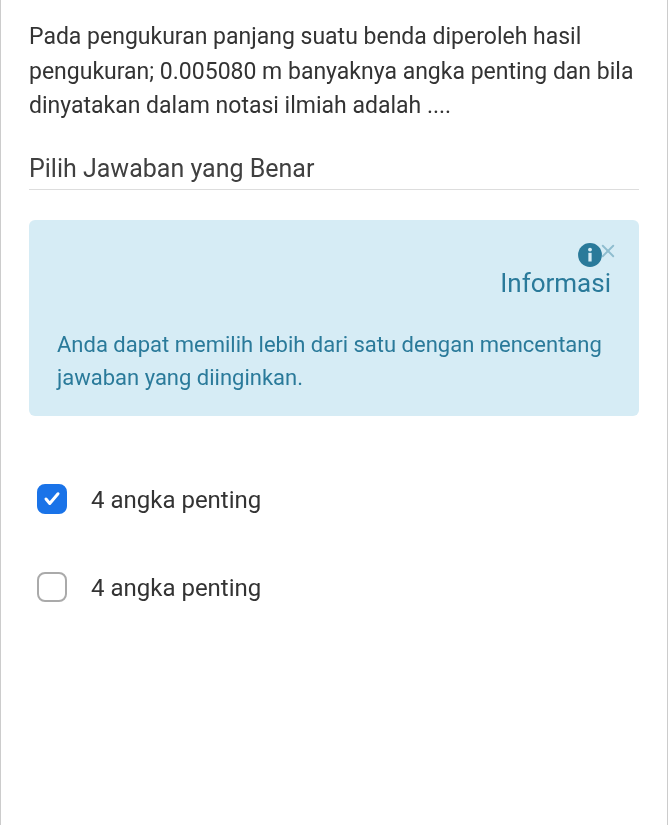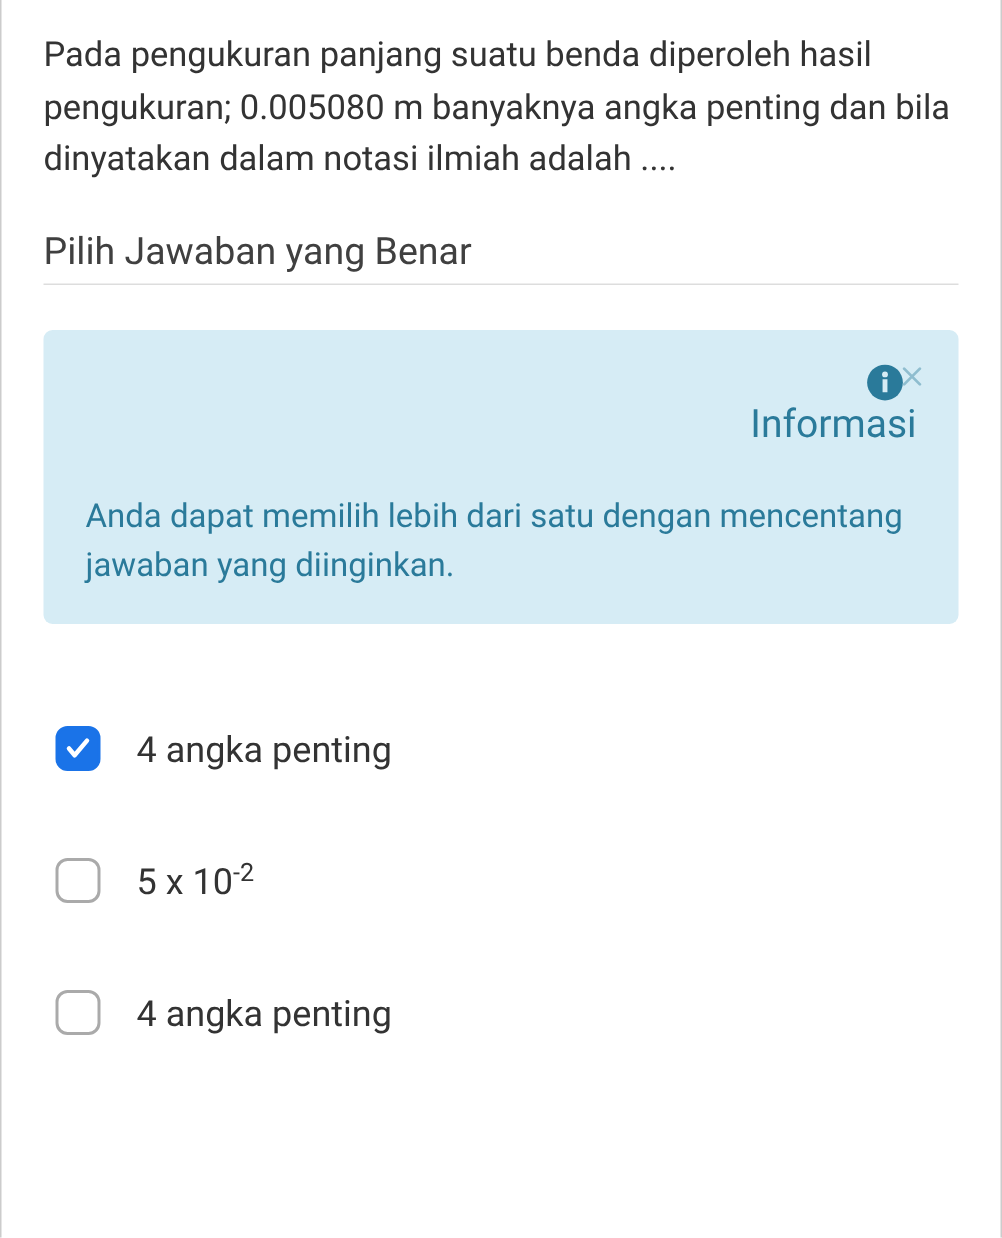--- a/index.html
+++ b/index.html
@@ -142,24 +142,20 @@
   <div class="options">
     <div class="option-row">
       <span class="checkbox checked">
         <svg width="18" height="18" viewBox="0 0 24 24" fill="none" stroke="#fff" stroke-width="4" stroke-linecap="round" stroke-linejoin="round">
           <polyline points="4 12 9 18 20 5"></polyline>
         </svg>
       </span>
       <span class="option-label">4 angka penting</span>
     </div>
 
-    <div class="option-row">
-      <span class="checkbox"></span>
-      <span class="option-label"><span>5 x 10</span><sup>-2</sup></span>
-    </div>
 
 
     <div class="option-row">
       <span class="checkbox"></span>
       <span class="option-label">4 angka penting</span>
     </div>
 
   </div>
 </div>
 

